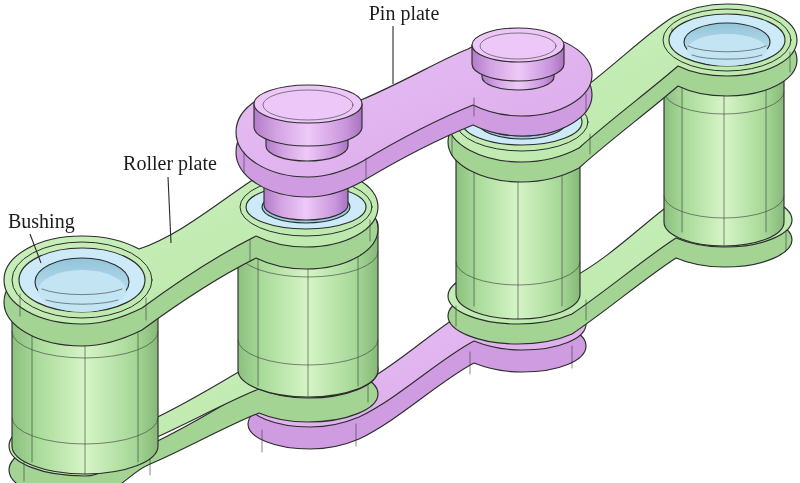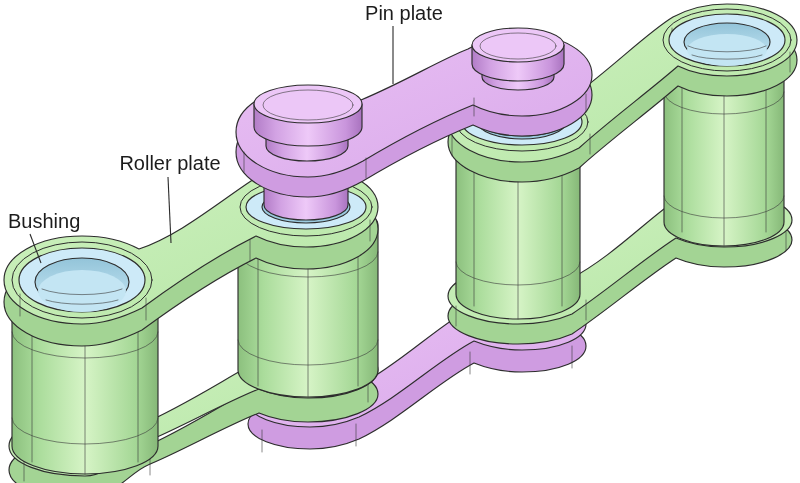--- a/index.html
+++ b/index.html
@@ -1,17 +1,17 @@
 <!DOCTYPE html>
 <html><head>
 <meta charset="utf-8">
 <style>
   html,body{margin:0;padding:0;background:#ffffff;}
   .canvas{position:relative;width:800px;height:483px;background:#ffffff;overflow:hidden;
-          font-family:Liberation Sans, sans-serif;}
+          font-family:Liberation Serif, serif;}
   svg{display:block;}
   
   .ol      {stroke:#2d2d2d;stroke-width:1.15;stroke-linejoin:round;stroke-linecap:round;}
   .thin    {stroke:#3a3a3a;stroke-width:0.75;opacity:0.8;fill:none;stroke-linecap:round;}
   .edge    {stroke:#2d2d2d;stroke-width:1.0;fill:none;stroke-linecap:round;}
   .nofill  {fill:none;}
   
   .greenTop   {fill:url(#g-plate-green);}
   .greenSide  {fill:#a3d494;}
   .greenCyl   {fill:url(#g-cyl-green);}

